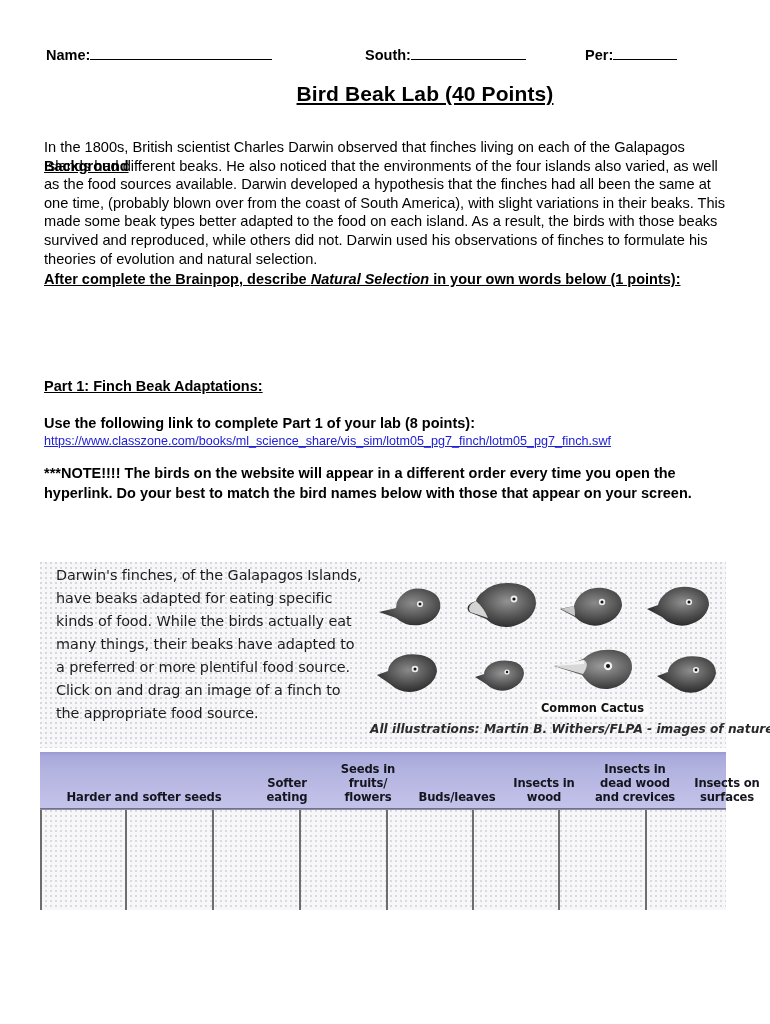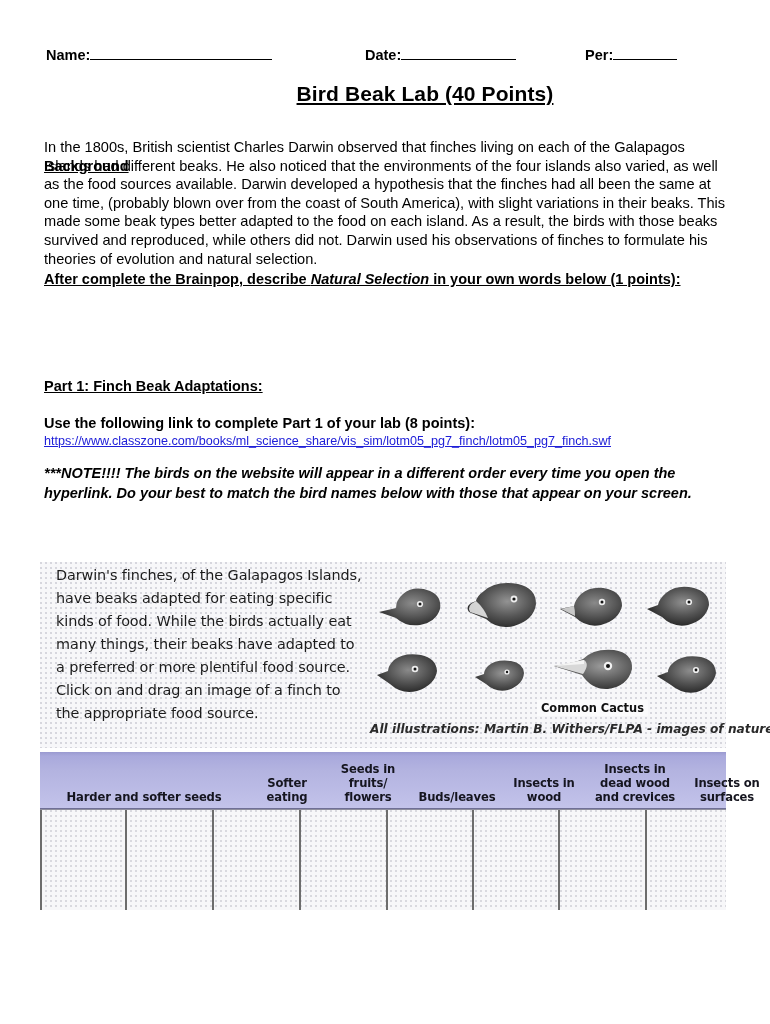--- a/index.html
+++ b/index.html
@@ -129,21 +129,20 @@
 
   
   .note {
     position: absolute;
     left: 44px;
     top: 464px;
     width: 672px;
     font-size: 14.5px;
     line-height: 19.5px;
     font-weight: bold;
-    font-style: italic;
   }
 
   
   .embed {
     position: absolute;
     left: 40px;
     top: 562px;
     width: 686px;
     height: 186px;
     background:
@@ -249,21 +248,21 @@
     background: #6d6d6d;
   }
 </style>
 </head>
 <body>
 
 <div class="page">
 
   <div class="idline">
     <span class="idfield" id="idf-name"><span class="lbl">Name:</span><span class="rule"></span></span>
-    <span class="idfield" id="idf-date"><span class="lbl">Date:</span><span class="rule"></span></span>
+    <span class="idfield" id="idf-date"><span class="lbl">South:</span><span class="rule"></span></span>
     <span class="idfield" id="idf-per"><span class="lbl">Per:</span><span class="rule"></span></span>
   </div>
 
   <div class="doc-title">Bird Beak Lab (40 Points)</div>
 
   <div class="bg-head">Background</div>
   <div class="bg-body">In the 1800s, British scientist Charles Darwin observed that finches living on each of the Galapagos Islands had different beaks. He also noticed that the environments of the four islands also varied, as well as the food sources available.  Darwin developed a hypothesis that the finches had all been the same at one time, (probably blown over from the coast of South America), with slight variations in their beaks.  This made some beak types better adapted to the food on each island. As a result, the birds with those beaks survived and reproduced, while others did not.  Darwin used his observations of finches to formulate his theories of evolution and natural selection.</div>
 
   <div class="ns-prompt"><span>After complete the Brainpop, describe </span><i>Natural Selection</i><span> in your own words below (1 points):</span></div>
 

